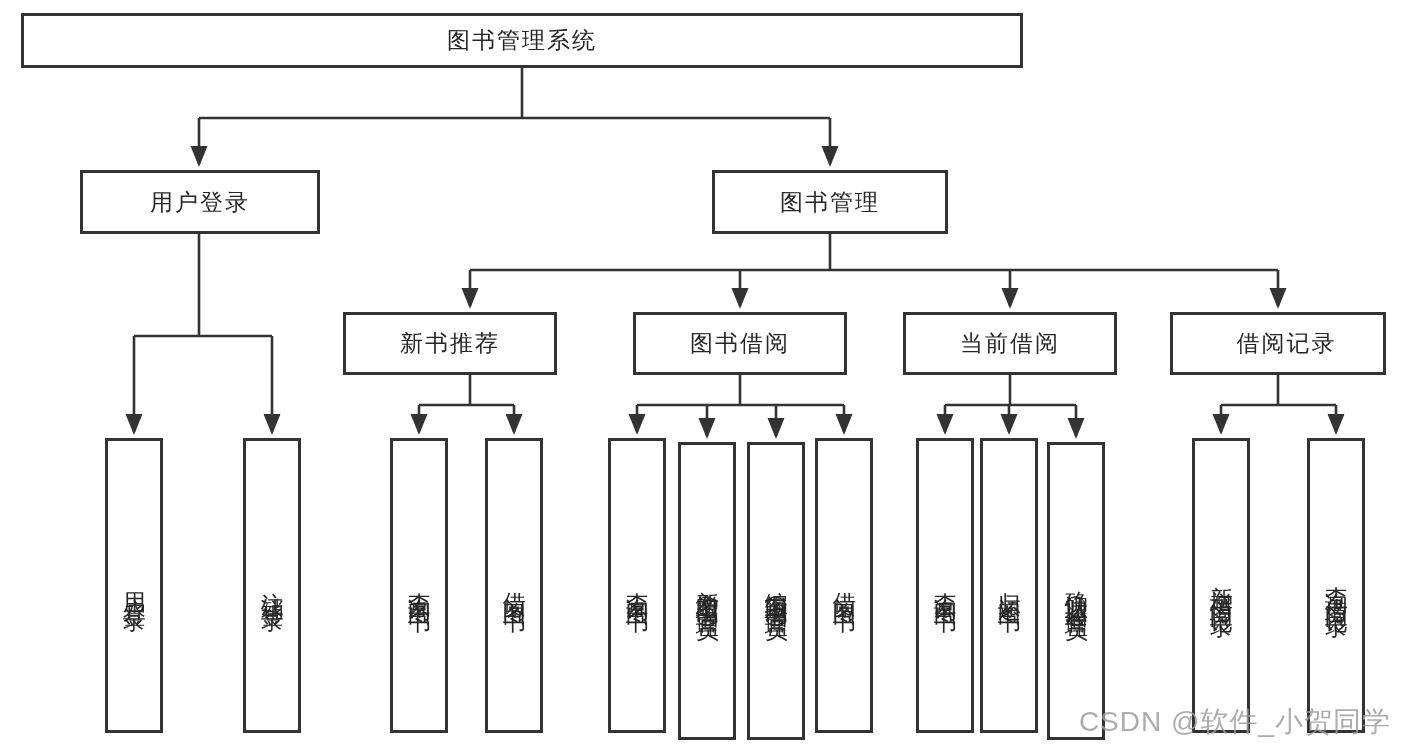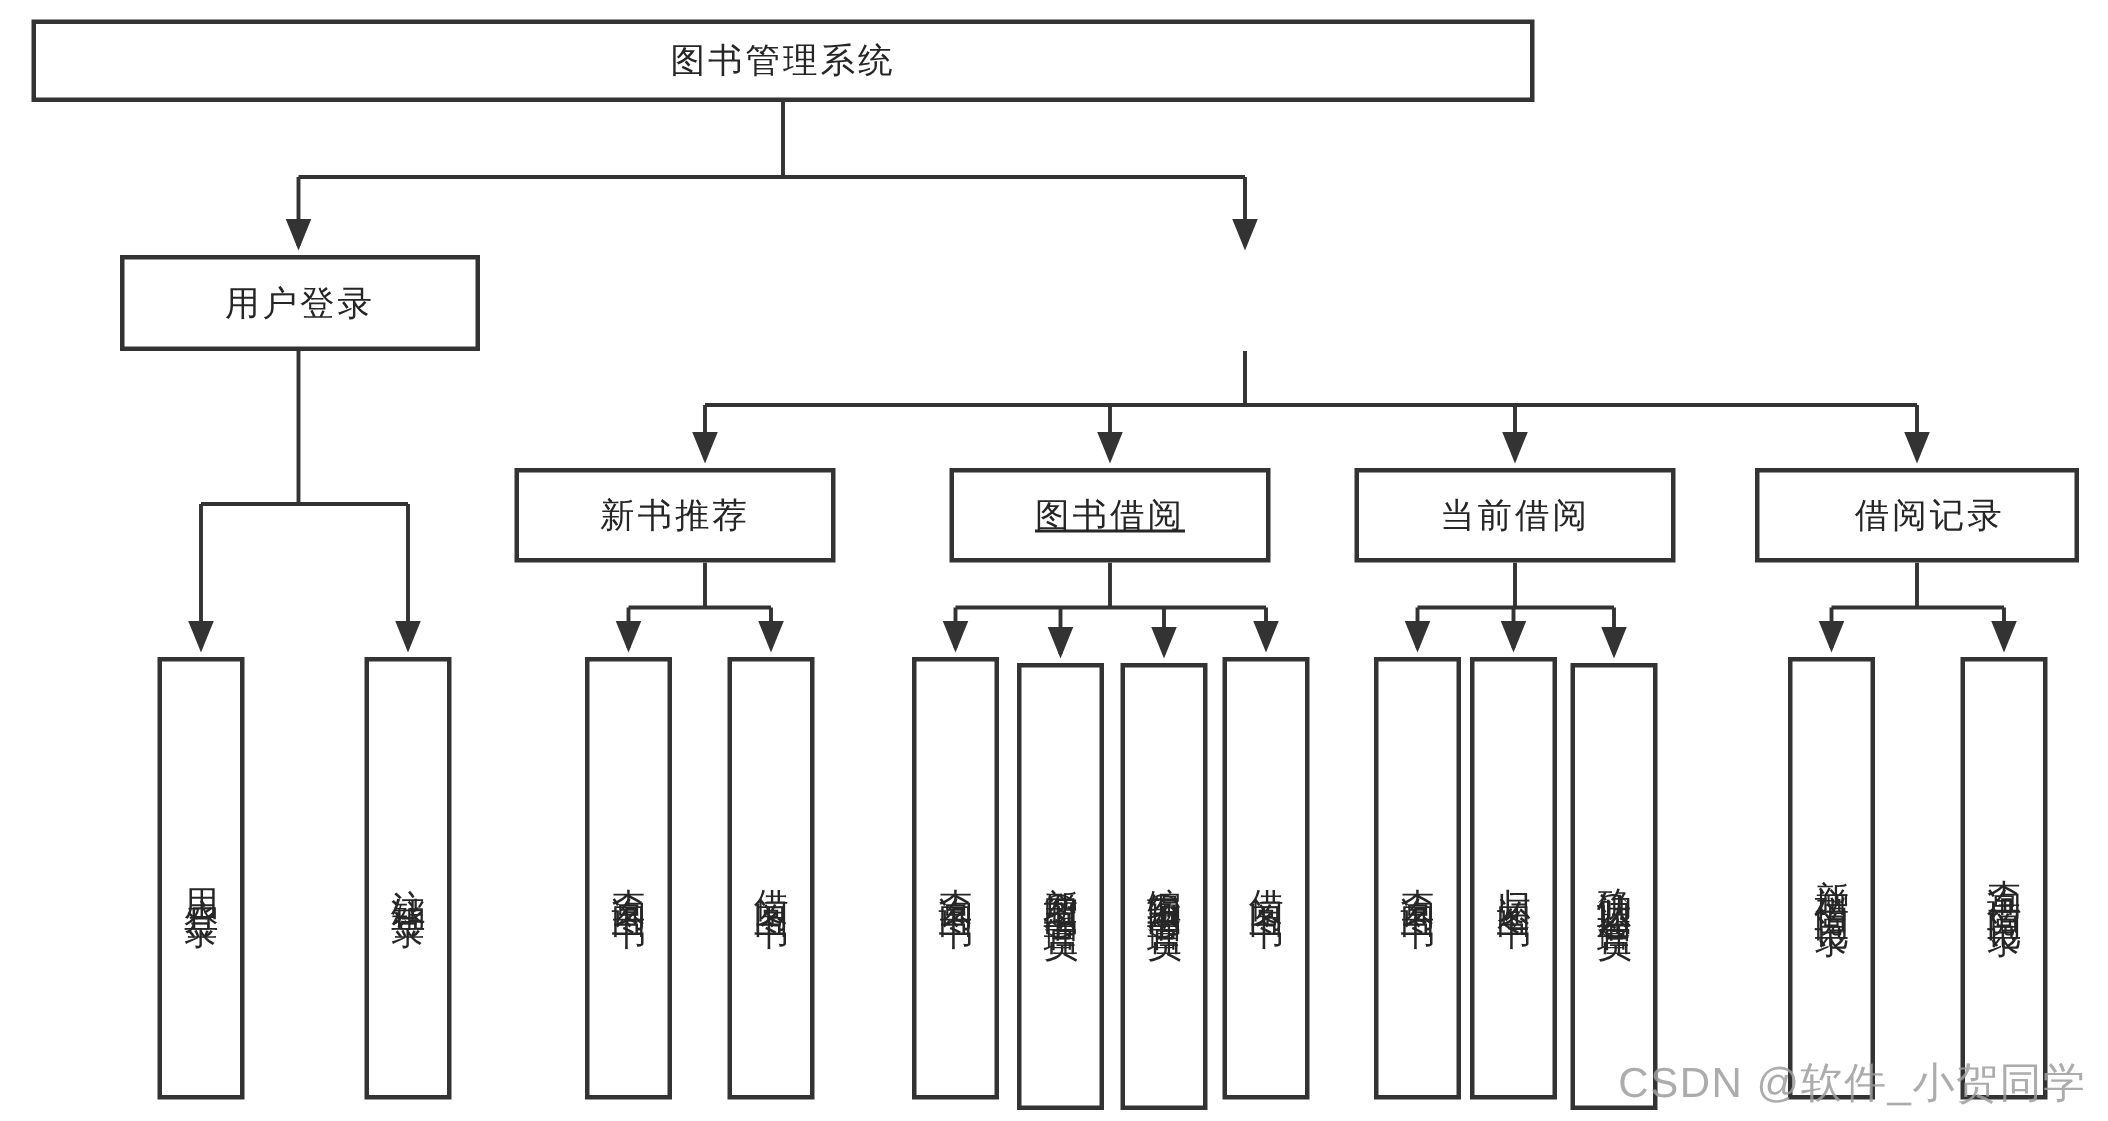--- a/index.html
+++ b/index.html
@@ -81,23 +81,24 @@
       <polygon points="1000.5,414 1017.5,414 1009,435"></polygon>
       <polygon points="1067.5,418 1084.5,418 1076,439"></polygon>
       <polygon points="1212.5,414 1229.5,414 1221,435"></polygon>
       <polygon points="1327.5,414 1344.5,414 1336,435"></polygon>
     </g>
   </svg>
 
   <div class="node hbox" style="left:21px; top:13px; width:1002px; height:55px;">图书管理系统</div>
 
   <div class="node hbox" style="left:80px; top:170px; width:240px; height:64px;">用户登录</div>
+  <div class="node hbox" style="left:712px; top:170px; width:236px; height:64px;">图书管理</div>
 
   <div class="node hbox" style="left:343px; top:312px; width:214px; height:63px;">新书推荐</div>
-  <div class="node hbox" style="left:633px; top:312px; width:214px; height:63px;text-decoration:underline;">图书借阅</div>
+  <div class="node hbox" style="left:633px; top:312px; width:214px; height:63px;">图书借阅</div>
   <div class="node hbox" style="left:903px; top:312px; width:214px; height:63px;">当前借阅</div>
   <div class="node hbox" style="left:1170px; top:312px; width:216px; height:63px;padding-left:17px;">借阅记录</div>
 
   <div class="node vbox" style="left:105px; top:438px; width:58px; height:295px;">用户登录</div>
   <div class="node vbox" style="left:243px; top:438px; width:58px; height:295px;">注销登录</div>
 
   <div class="node vbox" style="left:390px; top:438px; width:58px; height:295px;">查询图书</div>
   <div class="node vbox" style="left:485px; top:438px; width:58px; height:295px;">借阅图书</div>
 
   <div class="node vbox" style="left:608px; top:438px; width:58px; height:295px;">查询图书</div>

